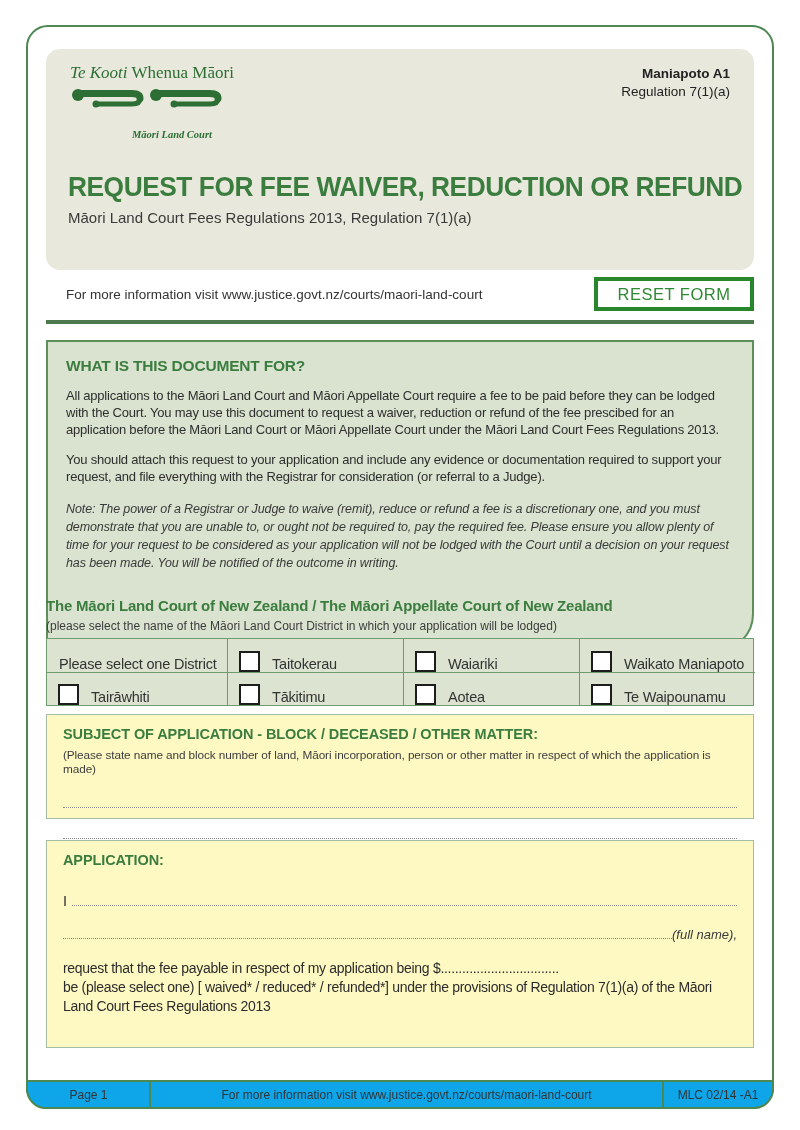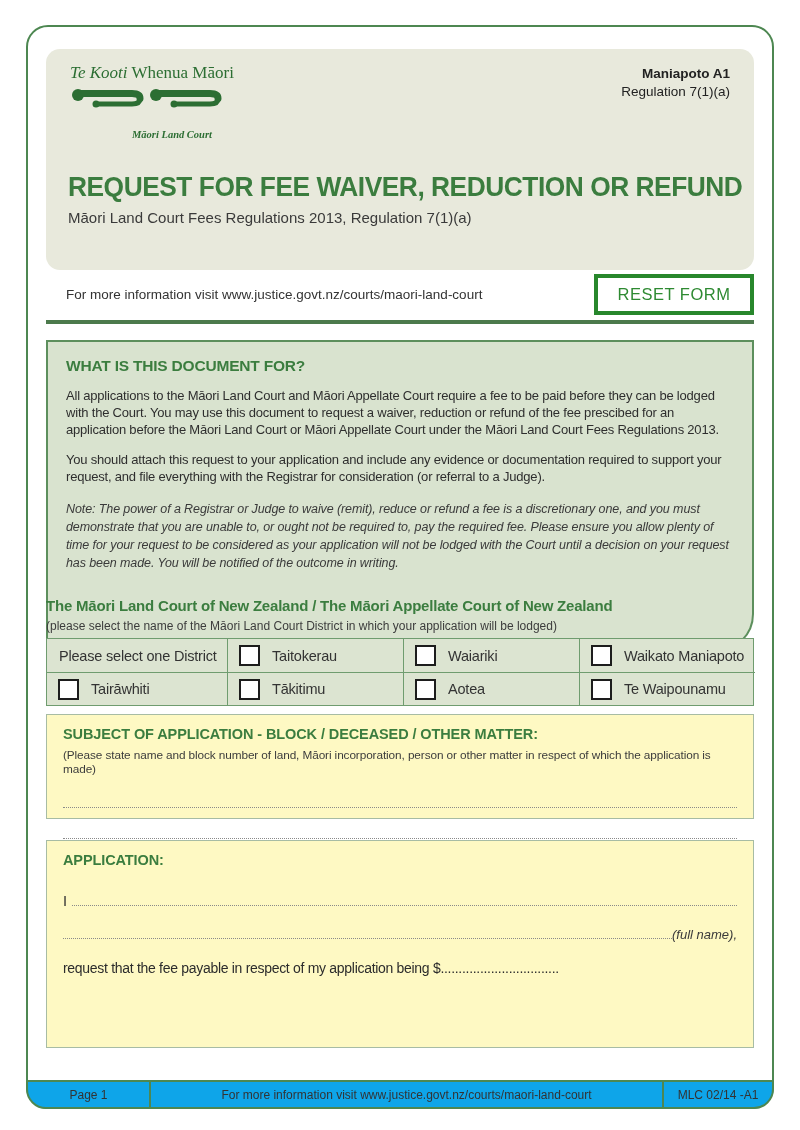--- a/index.html
+++ b/index.html
@@ -30,21 +30,21 @@
     transform:scaleX(0.94); transform-origin:left center; white-space:nowrap;
   }
   .doc-subtitle { position:absolute; left:22px; top:160px; font-size:15px; color:#3a3a3a; }
   
   .info-row {
     position:absolute; left:18px; top:243px; width:708px; height:48px;
     display:flex; align-items:center;
   }
   .info-text { flex:1; padding-left:20px; font-size:13.5px; color:#333; }
   .reset-btn {
-    width:160px; height:41px; background:#fff; border:4px solid #28872c;
+    width:160px; height:34px; background:#fff; border:4px solid #28872c;
     color:#2e8a32; font-size:16.5px; letter-spacing:0.5px;
     display:flex; align-items:center; justify-content:center; cursor:pointer;
     font-family:"Liberation Sans", sans-serif;
   }
   .green-rule { position:absolute; left:18px; top:293px; width:708px; height:4px; background:#4c7a4c; }
   
   .about-box {
     position:absolute; left:18px; top:313px; width:708px; height:312px;
     background:#d9e3cf; border:2px solid #5d8f5d; border-radius:0 0 38px 0;
     padding:15px 18px;
@@ -53,21 +53,21 @@
   .about-para { margin-top:13px; font-size:13px; line-height:1.3; color:#2e2e2e; letter-spacing:-0.2px; }
   .about-note { margin-top:16px; font-size:12.5px; font-style:italic; line-height:1.42; color:#3a3a3a; letter-spacing:-0.1px; }
   
   .district-heading { position:absolute; left:18px; top:570px; font-size:15px; font-weight:bold; color:#3b7d3f; letter-spacing:-0.2px; }
   .district-sub { position:absolute; left:18px; top:592px; font-size:12px; color:#3c3c3c; }
   .district-table {
     position:absolute; left:18px; top:611px; width:708px;
     display:grid; grid-template-columns:180px 176px 176px 176px;
     background:#dce4d1; border:1.5px solid #6f9c6f;
   }
-  .dt-cell { height:33px; display:flex; align-items:center; padding-left:7px; border-left:1.5px solid #6f9c6f; border-top:1.5px solid #6f9c6f; }
+  .dt-cell { height:33px; display:flex; align-items:flex-end; padding-left:7px; border-left:1.5px solid #6f9c6f; border-top:1.5px solid #6f9c6f; }
   .dt-cell.c0 { border-left:none; }
   .dt-cell.r0 { border-top:none; }
   .dt-cell .lbl { font-size:14.5px; color:#333; letter-spacing:-0.2px; }
   .dt-cell.prompt { padding-left:12px; }
   .chk {
     width:21px; height:21px; background:#fff; border:2.5px solid #1d1d1d;
     margin:0 12px 0 4px; flex:0 0 auto; cursor:pointer;
   }
   
   .line-box {
@@ -189,20 +189,21 @@
     <div class="box-heading">APPLICATION:</div>
     <div class="name-row">
       <span class="prefix">I</span>
       <span class="dots"></span>
     </div>
     <div class="name-row2">
       <span class="dots"></span>
       <span class="suffix">(full name),</span>
     </div>
     <div class="app-para">request that the fee payable in respect of my application being $.................................</div>
+    <div class="app-para" style="margin-top:0;">be  (please select one) [ waived* / reduced* / refunded*] under the provisions of Regulation 7(1)(a) of the Māori Land Court Fees Regulations 2013</div>
   </div>
 
   <div class="footer">
     <div class="footer-cell footer-page">Page 1</div>
     <div class="footer-cell footer-info">For more information visit www.justice.govt.nz/courts/maori-land-court</div>
     <div class="footer-cell footer-ref">MLC 02/14 -A1</div>
   </div>
 
 </div>
 

